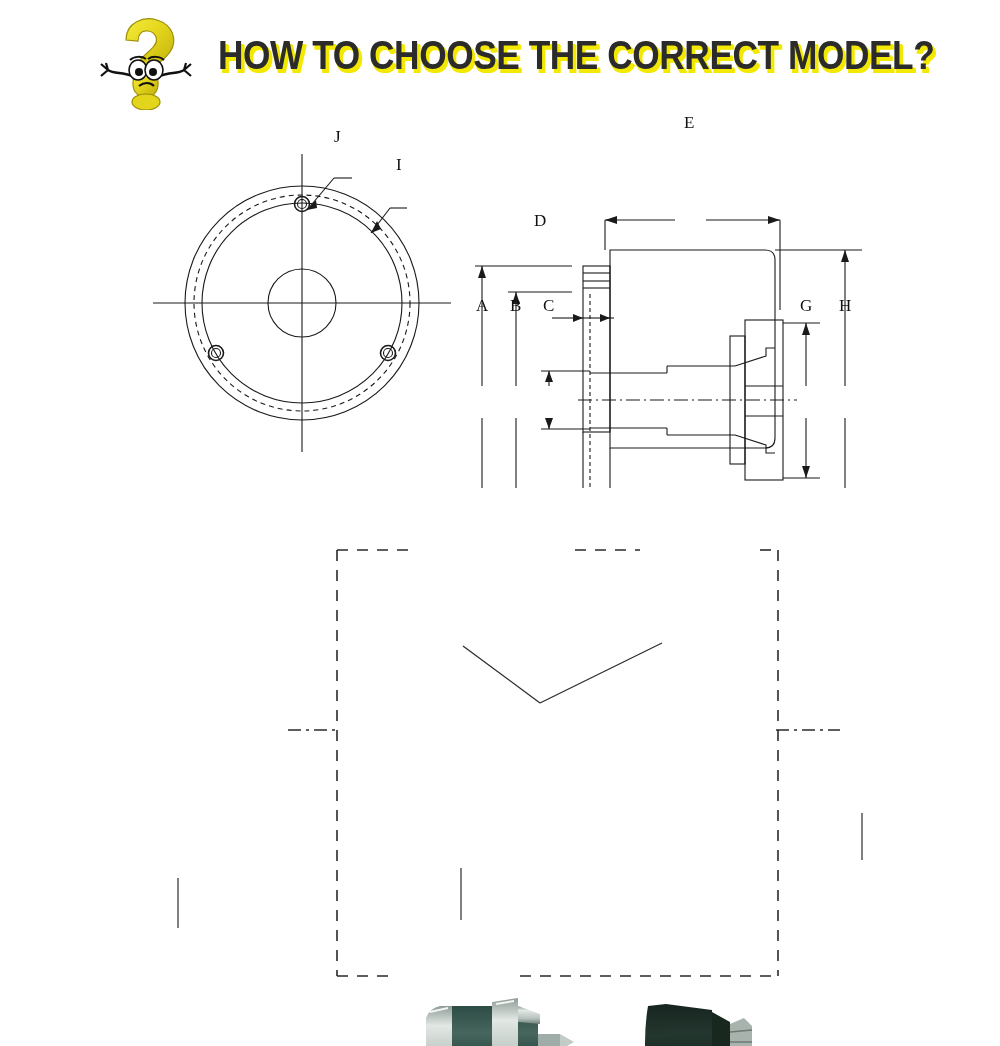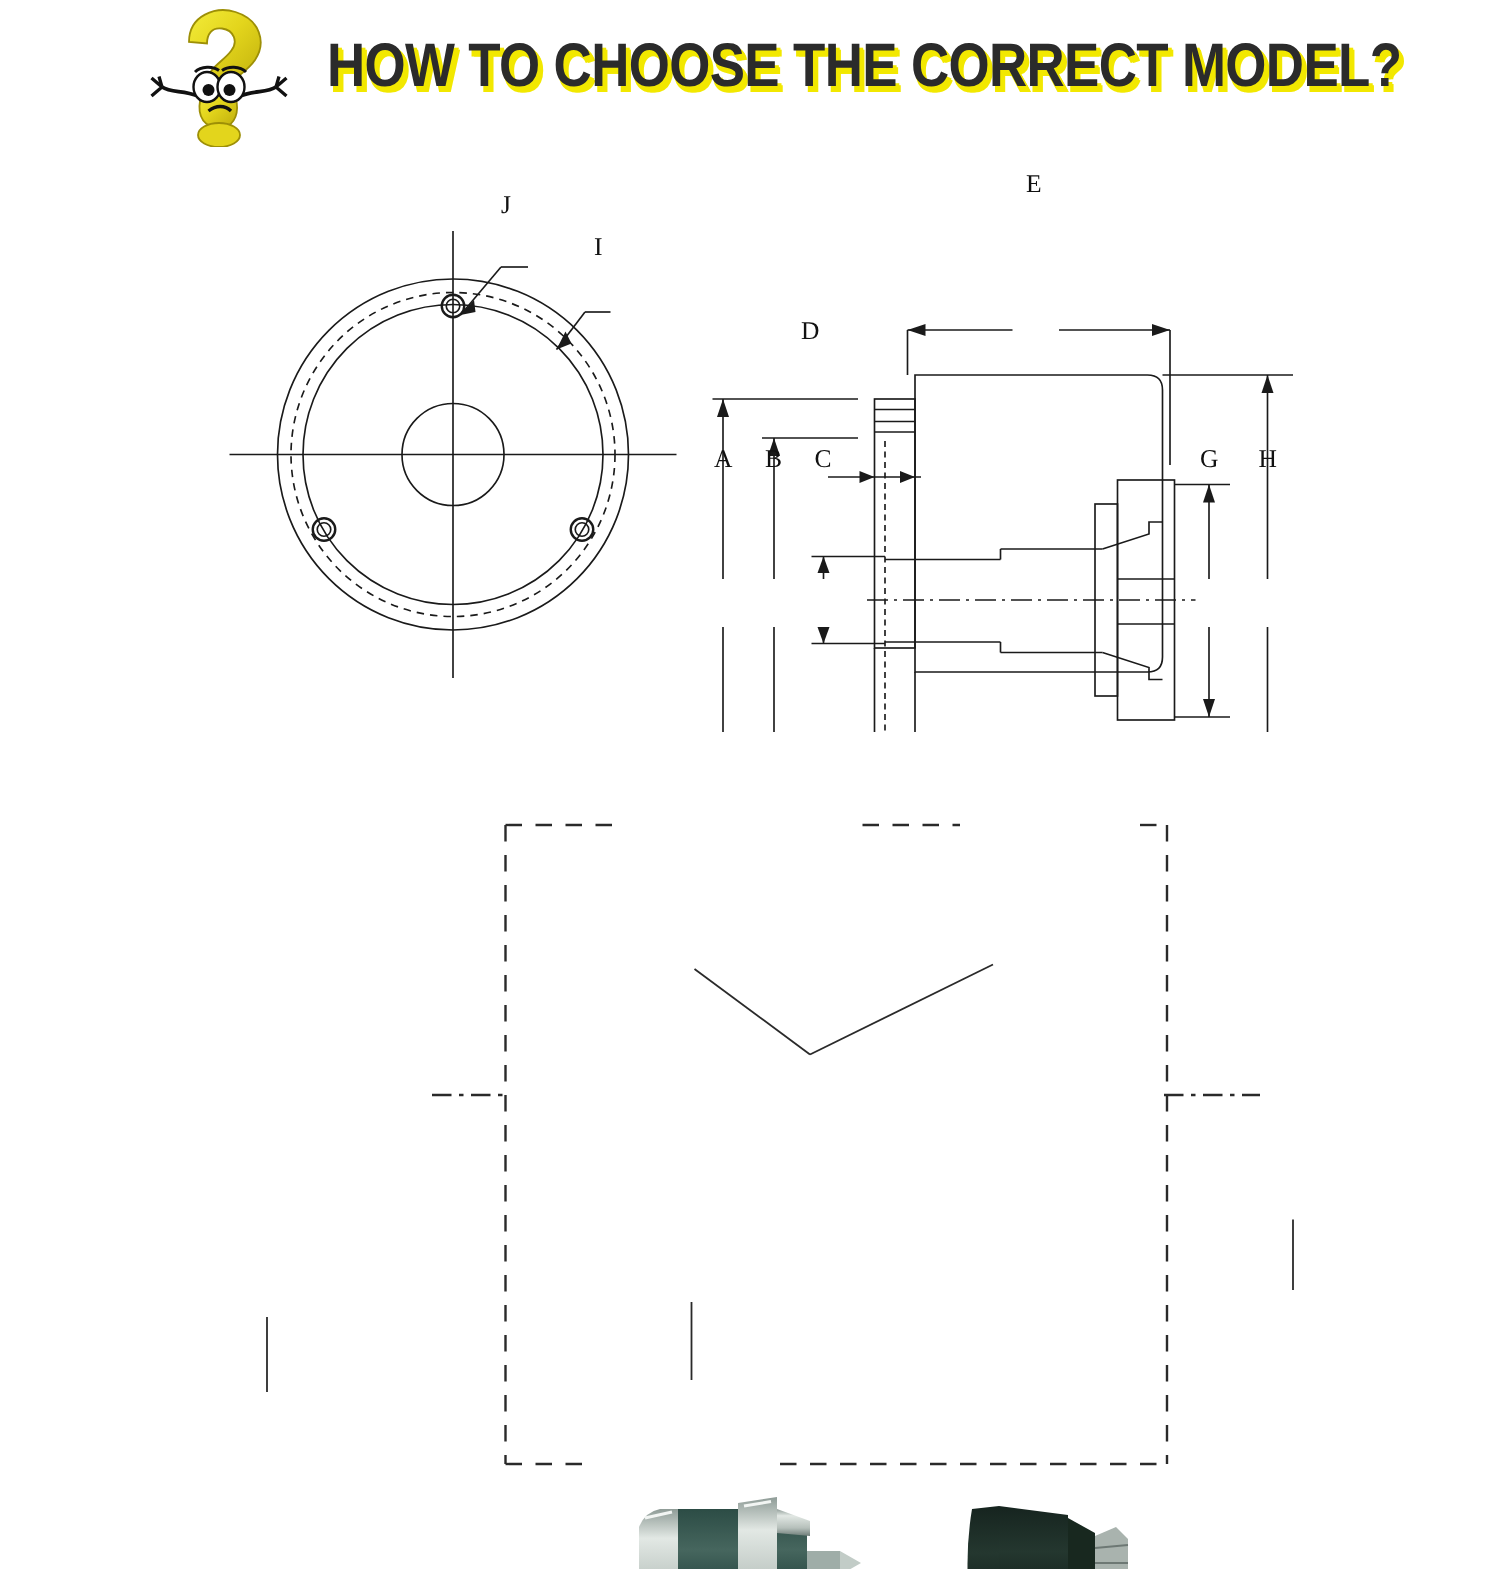--- a/index.html
+++ b/index.html
@@ -2,21 +2,21 @@
 <html><head>
 <meta charset="utf-8">
 <style>
   html,body{margin:0;padding:0;}
   body{
     width:1000px;height:1046px;background:#ffffff;
     font-family:"Liberation Sans",sans-serif;
     position:relative;overflow:hidden;
   }
   
-  #header{position:absolute;left:0;top:0;width:1000px;height:98px;}
+  #header{position:absolute;left:0;top:12px;width:1000px;height:98px;}
   #mascot{position:absolute;left:96px;top:2px;width:110px;height:96px;}
   #title{
     position:absolute;left:218px;top:20px;width:700px;height:56px;
     font-family:"Liberation Sans",sans-serif;
     font-size:41px;font-weight:bold;letter-spacing:-0.5px;
     color:#2b2b2b;white-space:nowrap;
     transform:scaleX(0.86);transform-origin:left center;
     text-shadow:3px 3px 0 #f2e800, 4px 4px 0 #f2e800, 2px 4px 0 #f2e800;
   }
   

